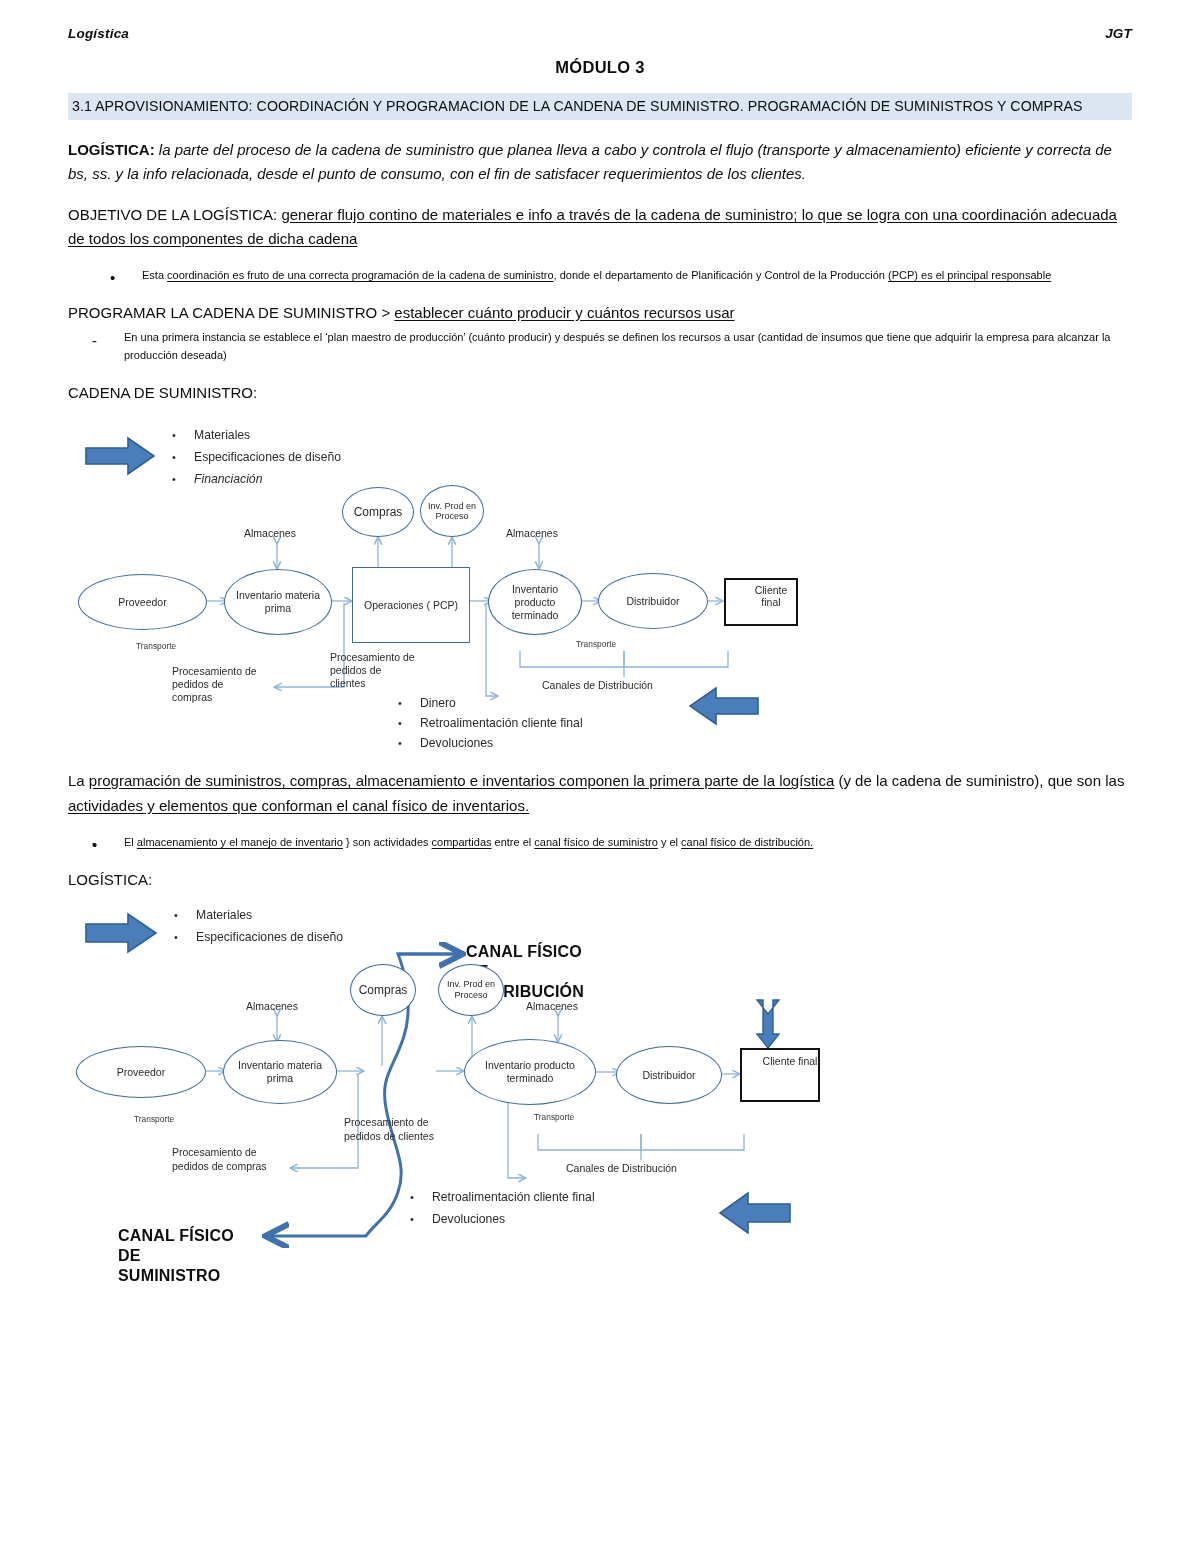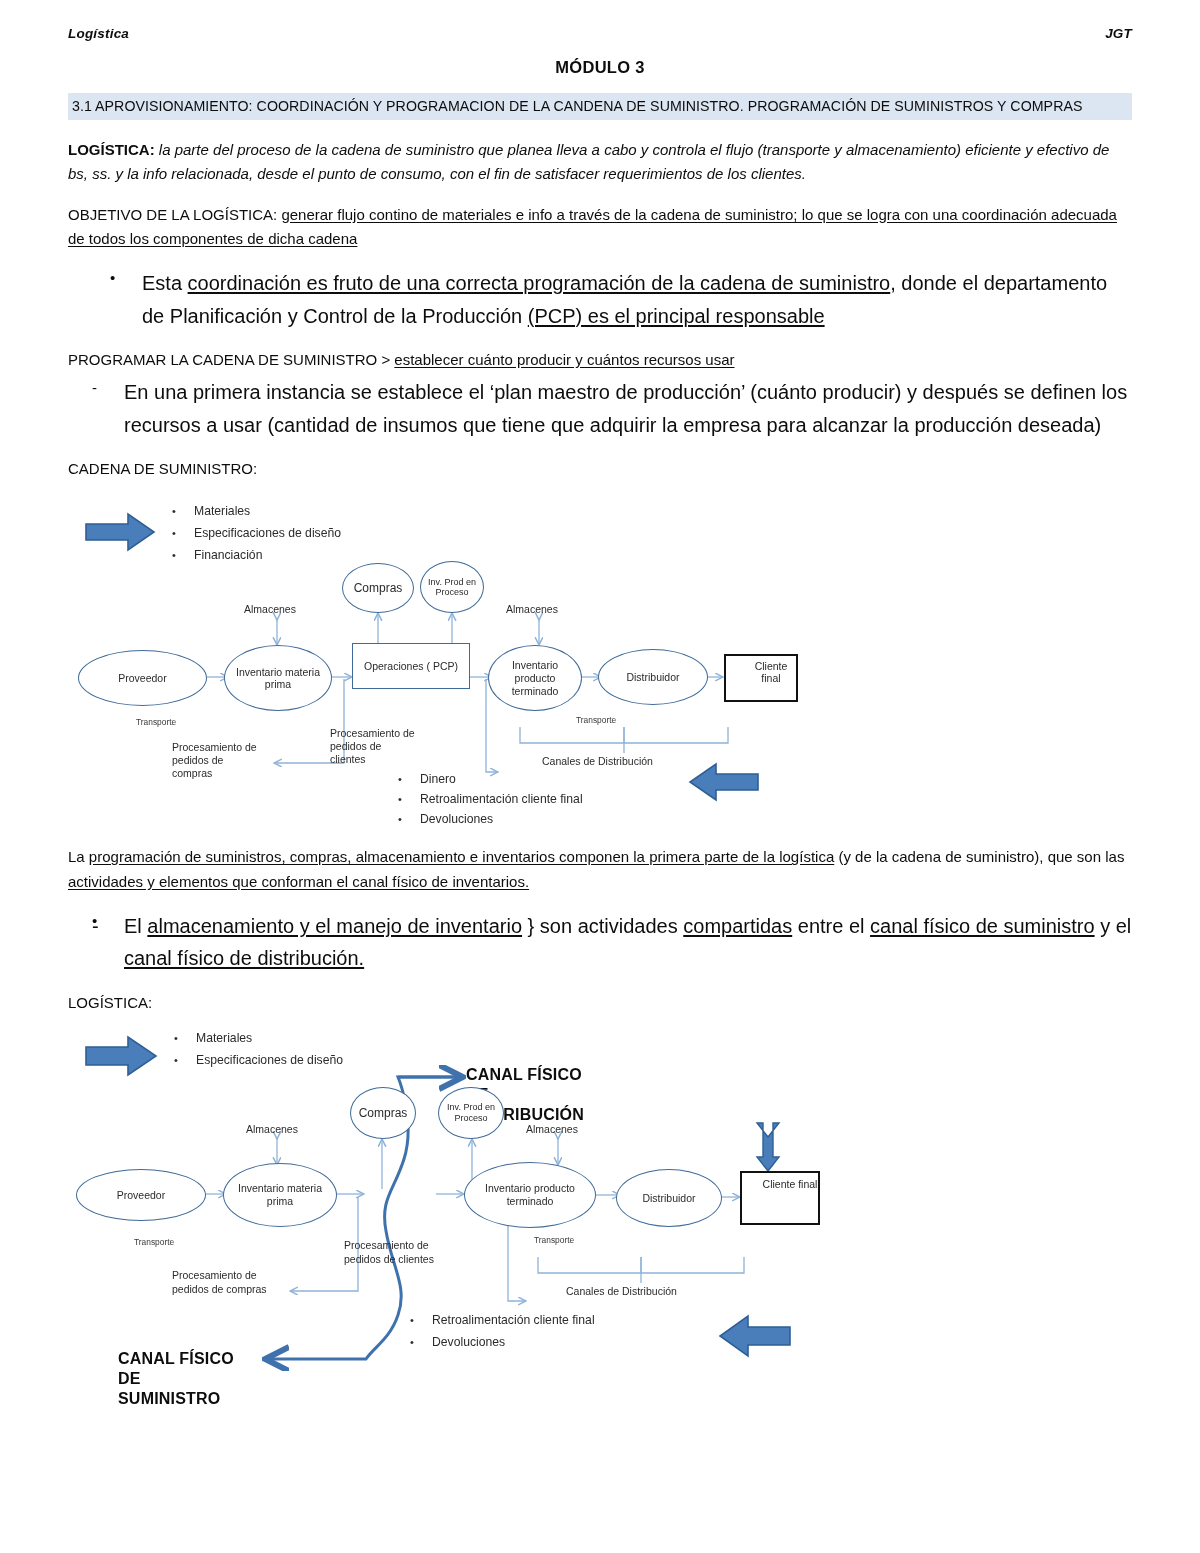--- a/index.html
+++ b/index.html
@@ -48,21 +48,21 @@
   }
   p.para.tight { margin-bottom:4px; }
   .b { font-weight:700; }
   .it { font-style:italic; }
   .u { text-decoration:underline; text-underline-offset:2px; }
 
   ul.bullets, ul.dashes {
     margin:0 0 16px 0; padding:0 0 0 40px; list-style:none;
   }
   ul.bullets > li, ul.dashes > li {
-    font-size:20px; line-height:1.62; position:relative;
+    font-size:11px; line-height:1.62; position:relative;
     padding-left:34px; margin-bottom:2px;
   }
   ul.bullets > li:before { content:"\2022"; position:absolute; left:2px; top:-1px; font-size:15px; }
   ul.dashes { padding-left:22px; }
   ul.dashes > li:before { content:"-"; position:absolute; left:2px; top:0px; font-size:15px; }
 
   .lead { font-size:15px; line-height:1.62; margin:0 0 6px 0; }
 
   
   .diagram { position:relative; }
@@ -108,21 +108,21 @@
   </div>
 
   <div class="content">
 
     <div class="doc-title">MÓDULO 3</div>
 
     <div class="section-head">3.1 APROVISIONAMIENTO: COORDINACIÓN Y PROGRAMACION DE LA CANDENA DE SUMINISTRO. PROGRAMACIÓN DE SUMINISTROS Y COMPRAS</div>
 
     <p class="para">
       <span class="b">LOGÍSTICA:</span>
-      <span class="it">la parte del proceso de la cadena de suministro que planea lleva a cabo y controla el flujo (transporte y almacenamiento) eficiente y efectivo de bs, ss. y la info relacionada, desde el punto de consumo, con el fin de satisfacer requerimientos de los clientes.</span>
+      <span class="it">la parte del proceso de la cadena de suministro que planea lleva a cabo y controla el flujo (transporte y almacenamiento) eficiente y correcta de bs, ss. y la info relacionada, desde el punto de consumo, con el fin de satisfacer requerimientos de los clientes.</span>
     </p>
 
     <p class="para">
       <span>OBJETIVO DE LA LOGÍSTICA:</span>
       <span class="u">generar flujo contino de materiales e info a través de la cadena de suministro; lo que se logra con una coordinación adecuada de todos los componentes de dicha cadena</span>
     </p>
 
     <ul class="bullets">
       <li>
         <span>Esta</span>
@@ -186,31 +186,31 @@
         <path d="M452,240 L452,256 L556,256 L556,240" fill="none" stroke="#8fb3d9" stroke-width="1.3"></path>
         <path d="M556,240 L556,256 L660,256 L660,240" fill="none" stroke="#8fb3d9" stroke-width="1.3"></path>
         <line x1="556" y1="256" x2="556" y2="266" stroke="#8fb3d9" stroke-width="1.3"></line>
       </svg>
 
       <div class="bullet-dot" style="left:104px; top:18px;">•</div>
       <div class="dg-label blt" style="left:126px; top:17px;">Materiales</div>
       <div class="bullet-dot" style="left:104px; top:40px;">•</div>
       <div class="dg-label blt" style="left:126px; top:39px;">Especificaciones de diseño</div>
       <div class="bullet-dot" style="left:104px; top:62px;">•</div>
-      <div class="dg-label blt" style="left:126px; top:61px;">Financiación</div>
+      <div class="dg-label blt" style="left:126px; top:61px;font-style:italic;">Financiación</div>
 
       <div class="node-ellipse" style="left:10px; top:163px; width:129px; height:56px;">
         <span>Proveedor</span>
       </div>
 
       <div class="node-ellipse" style="left:156px; top:158px; width:108px; height:66px; padding:0 10px;">
         <span>Inventario materia prima</span>
       </div>
 
-      <div class="node-rect" style="left:284px; top:156px; width:118px; height:46px;justify-content:center;">
+      <div class="node-rect" style="left:284px; top:156px; width:118px; height:76px;justify-content:center;">
         <span>Operaciones ( PCP)</span>
       </div>
 
       <div class="node-circle" style="left:274px; top:76px; width:72px; height:50px;">
         <span>Compras</span>
       </div>
 
       <div class="node-circle" style="left:352px; top:74px; width:64px; height:52px; font-size:9px;">
         <span>Inv. Prod en Proceso</span>
       </div>

